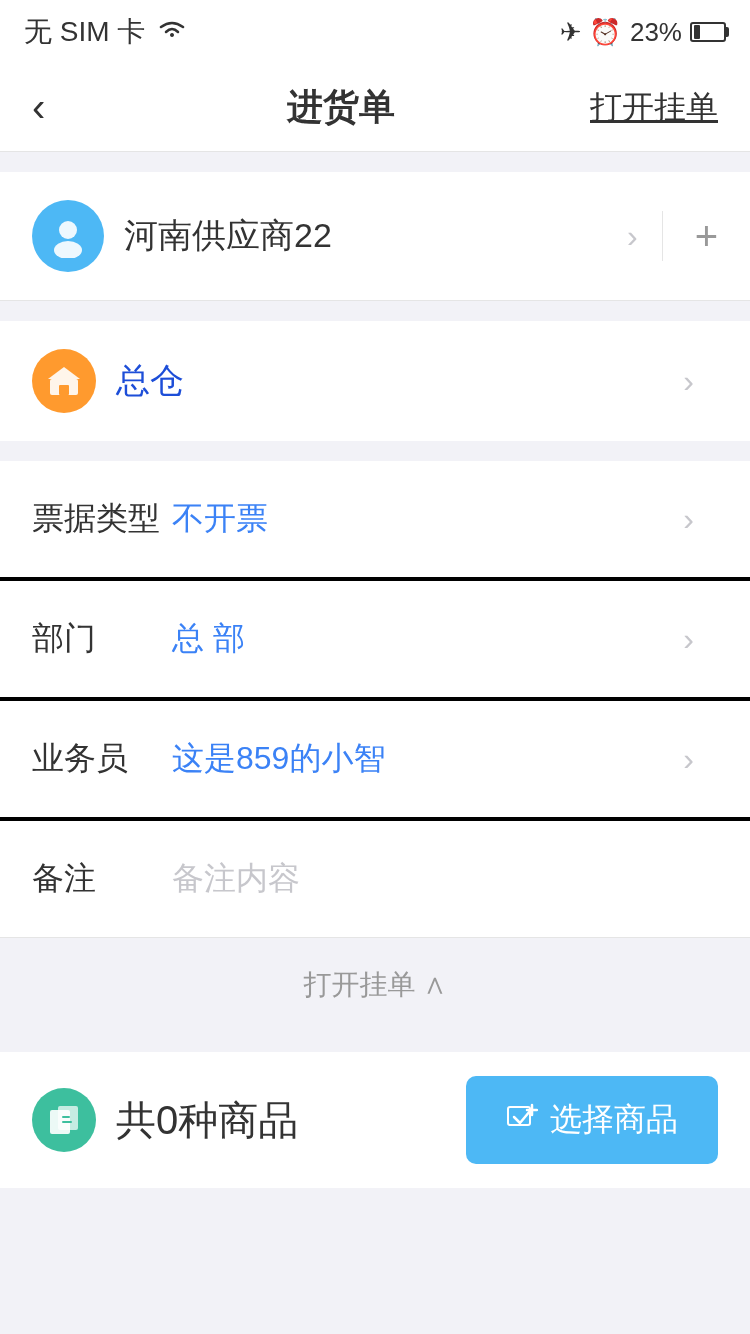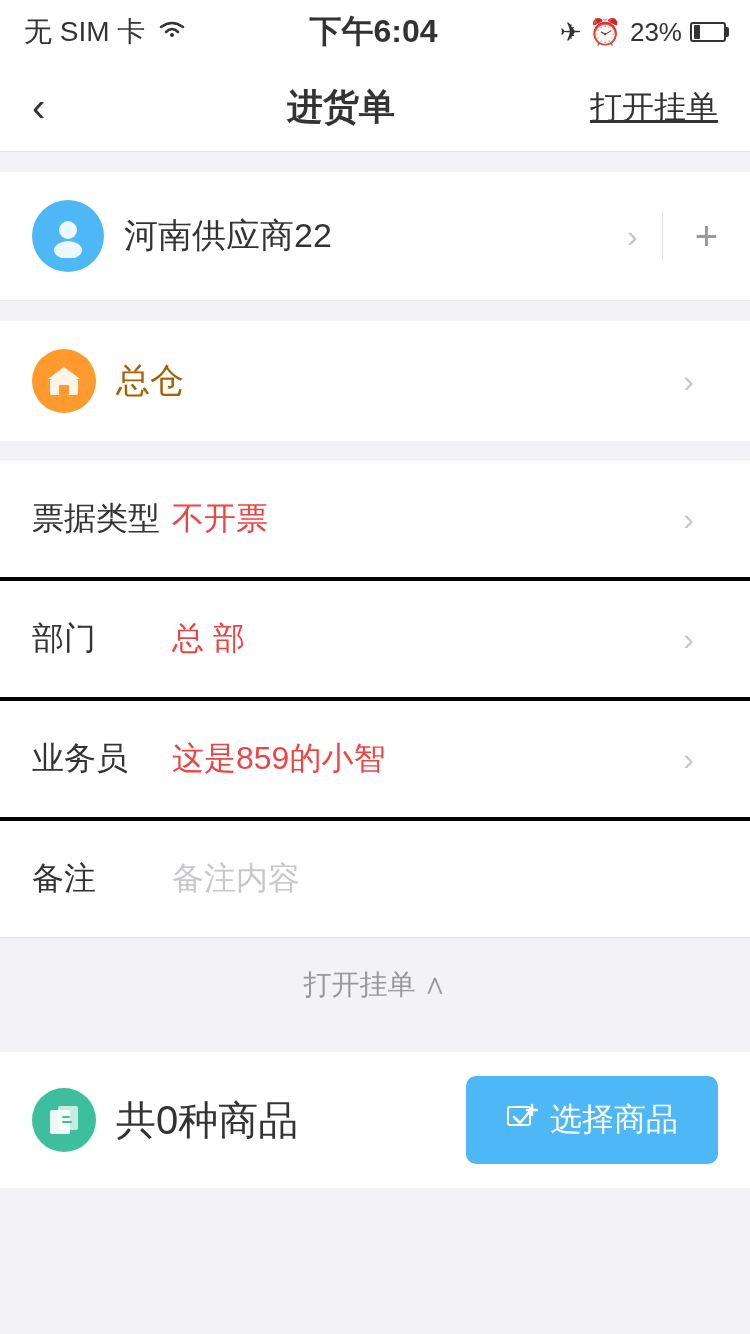--- a/index.html
+++ b/index.html
@@ -138,21 +138,21 @@
       width: 64px; height: 64px;
       border-radius: 50%;
       background: #ff9a2e;
       display: flex; align-items: center; justify-content: center;
       margin-right: 20px;
       flex-shrink: 0;
     }
     .warehouse-name {
       flex: 1;
       font-size: 34px;
-      color: #a16207;
+      color: #1d4ed8;
     }
 
     
     .form-section {
       background: #fff;
       margin-top: 20px;
     }
     .form-row {
       display: flex;
       align-items: center;
@@ -163,21 +163,21 @@
     .form-row:last-child { border-bottom: none; }
     .form-label {
       font-size: 32px;
       color: #333;
       width: 140px;
       flex-shrink: 0;
     }
     .form-value {
       flex: 1;
       font-size: 32px;
-      color: #ef4444;
+      color: #3b82f6;
     }
     .form-value.placeholder {
       color: #c7c7cc;
     }
 
     
     .collapse-row {
       background: #f2f2f7;
       text-align: center;
       padding: 28px;
@@ -235,21 +235,20 @@
   <div class="status-left">
     <span>无 SIM 卡</span>
     <span>
       <svg width="30" height="22" viewBox="0 0 30 22">
         <path d="M15 18 a2 2 0 1 1 0.001 0" fill="#333"></path>
         <path d="M9 13 Q15 7 21 13" stroke="#333" stroke-width="2.5" fill="none" stroke-linecap="round"></path>
         <path d="M4 8 Q15 0 26 8" stroke="#333" stroke-width="2.5" fill="none" stroke-linecap="round"></path>
       </svg>
     </span>
   </div>
-  <div class="status-center">下午6:04</div>
   <div class="status-right">
     <span>✈</span>
     <span>⏰</span>
     <span>23%</span>
     <div class="battery-icon">
       <div class="battery-fill"></div>
       <div class="battery-tip"></div>
     </div>
   </div>
 </div>

